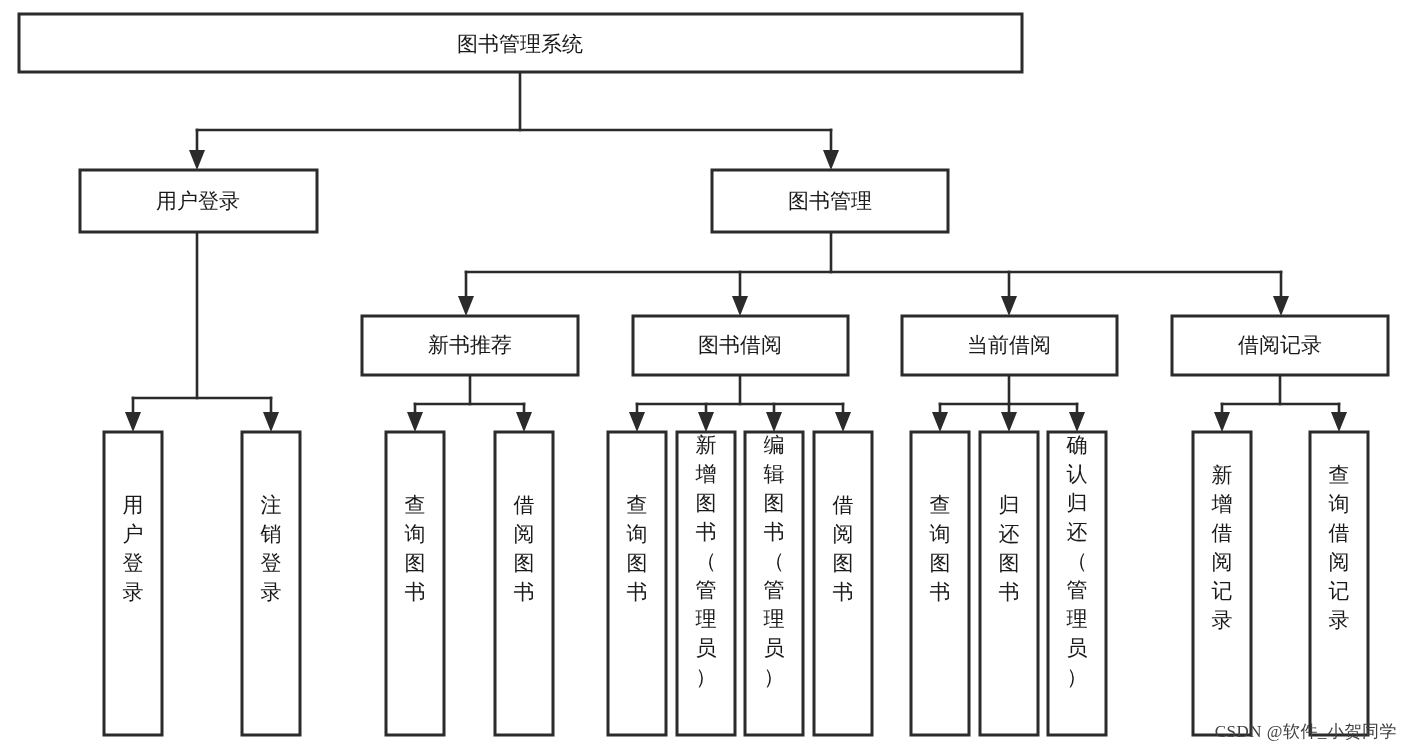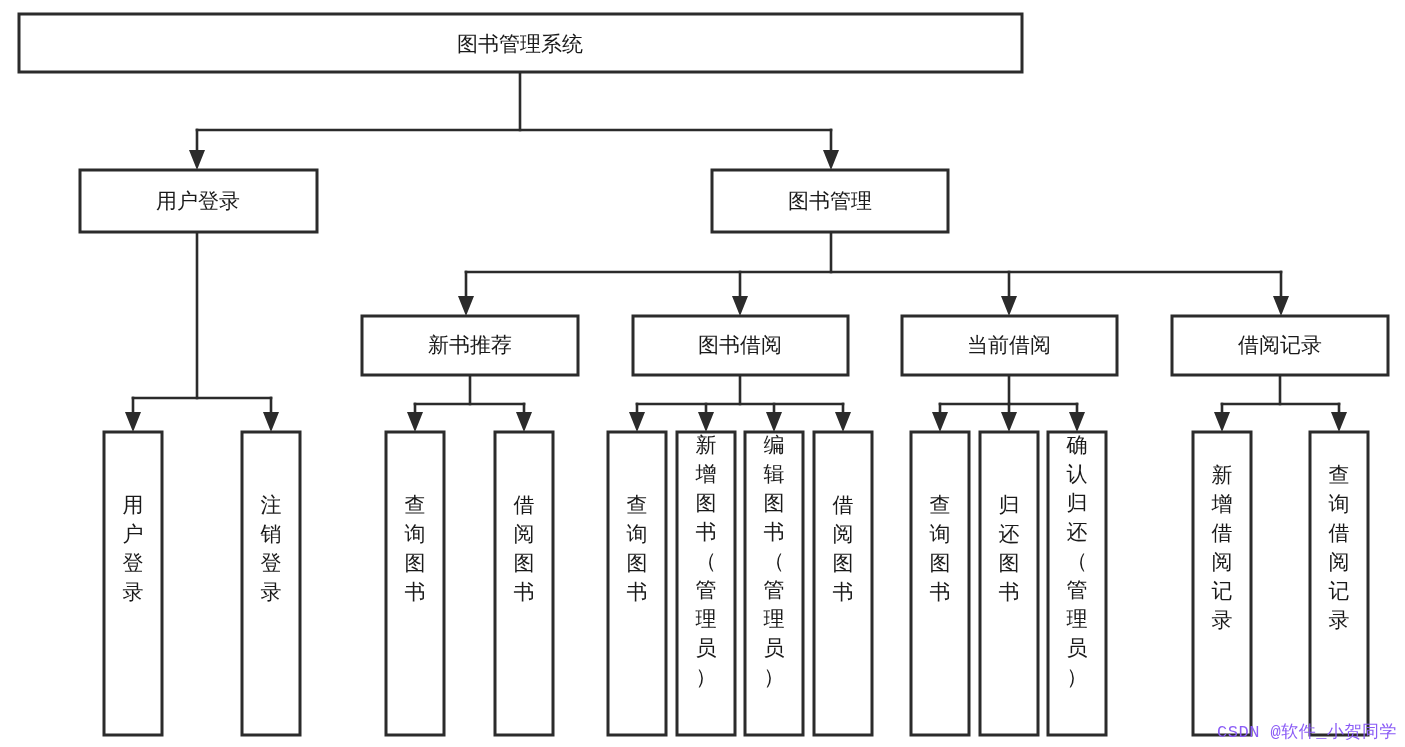--- a/index.html
+++ b/index.html
@@ -51,23 +51,23 @@
     stroke-linecap: square;
   }
   .arrow-head {
     fill: #2b2b2b;
     stroke: none;
   }
   .watermark {
     position: absolute;
     right: 8px;
     bottom: 4px;
-    font-family: Liberation Mono, monospace;
+    font-family: Liberation Serif, serif;
     font-size: 17px;
-    color: #8b5cf6;
+    color: #404040;
     white-space: nowrap;
     letter-spacing: 0.5px;
   }
 </style>
 </head>
 <body>
 
 <div id="diagram-root">
   <svg class="flow" viewBox="0 0 1405 747" xmlns="http://www.w3.org/2000/svg">
 

